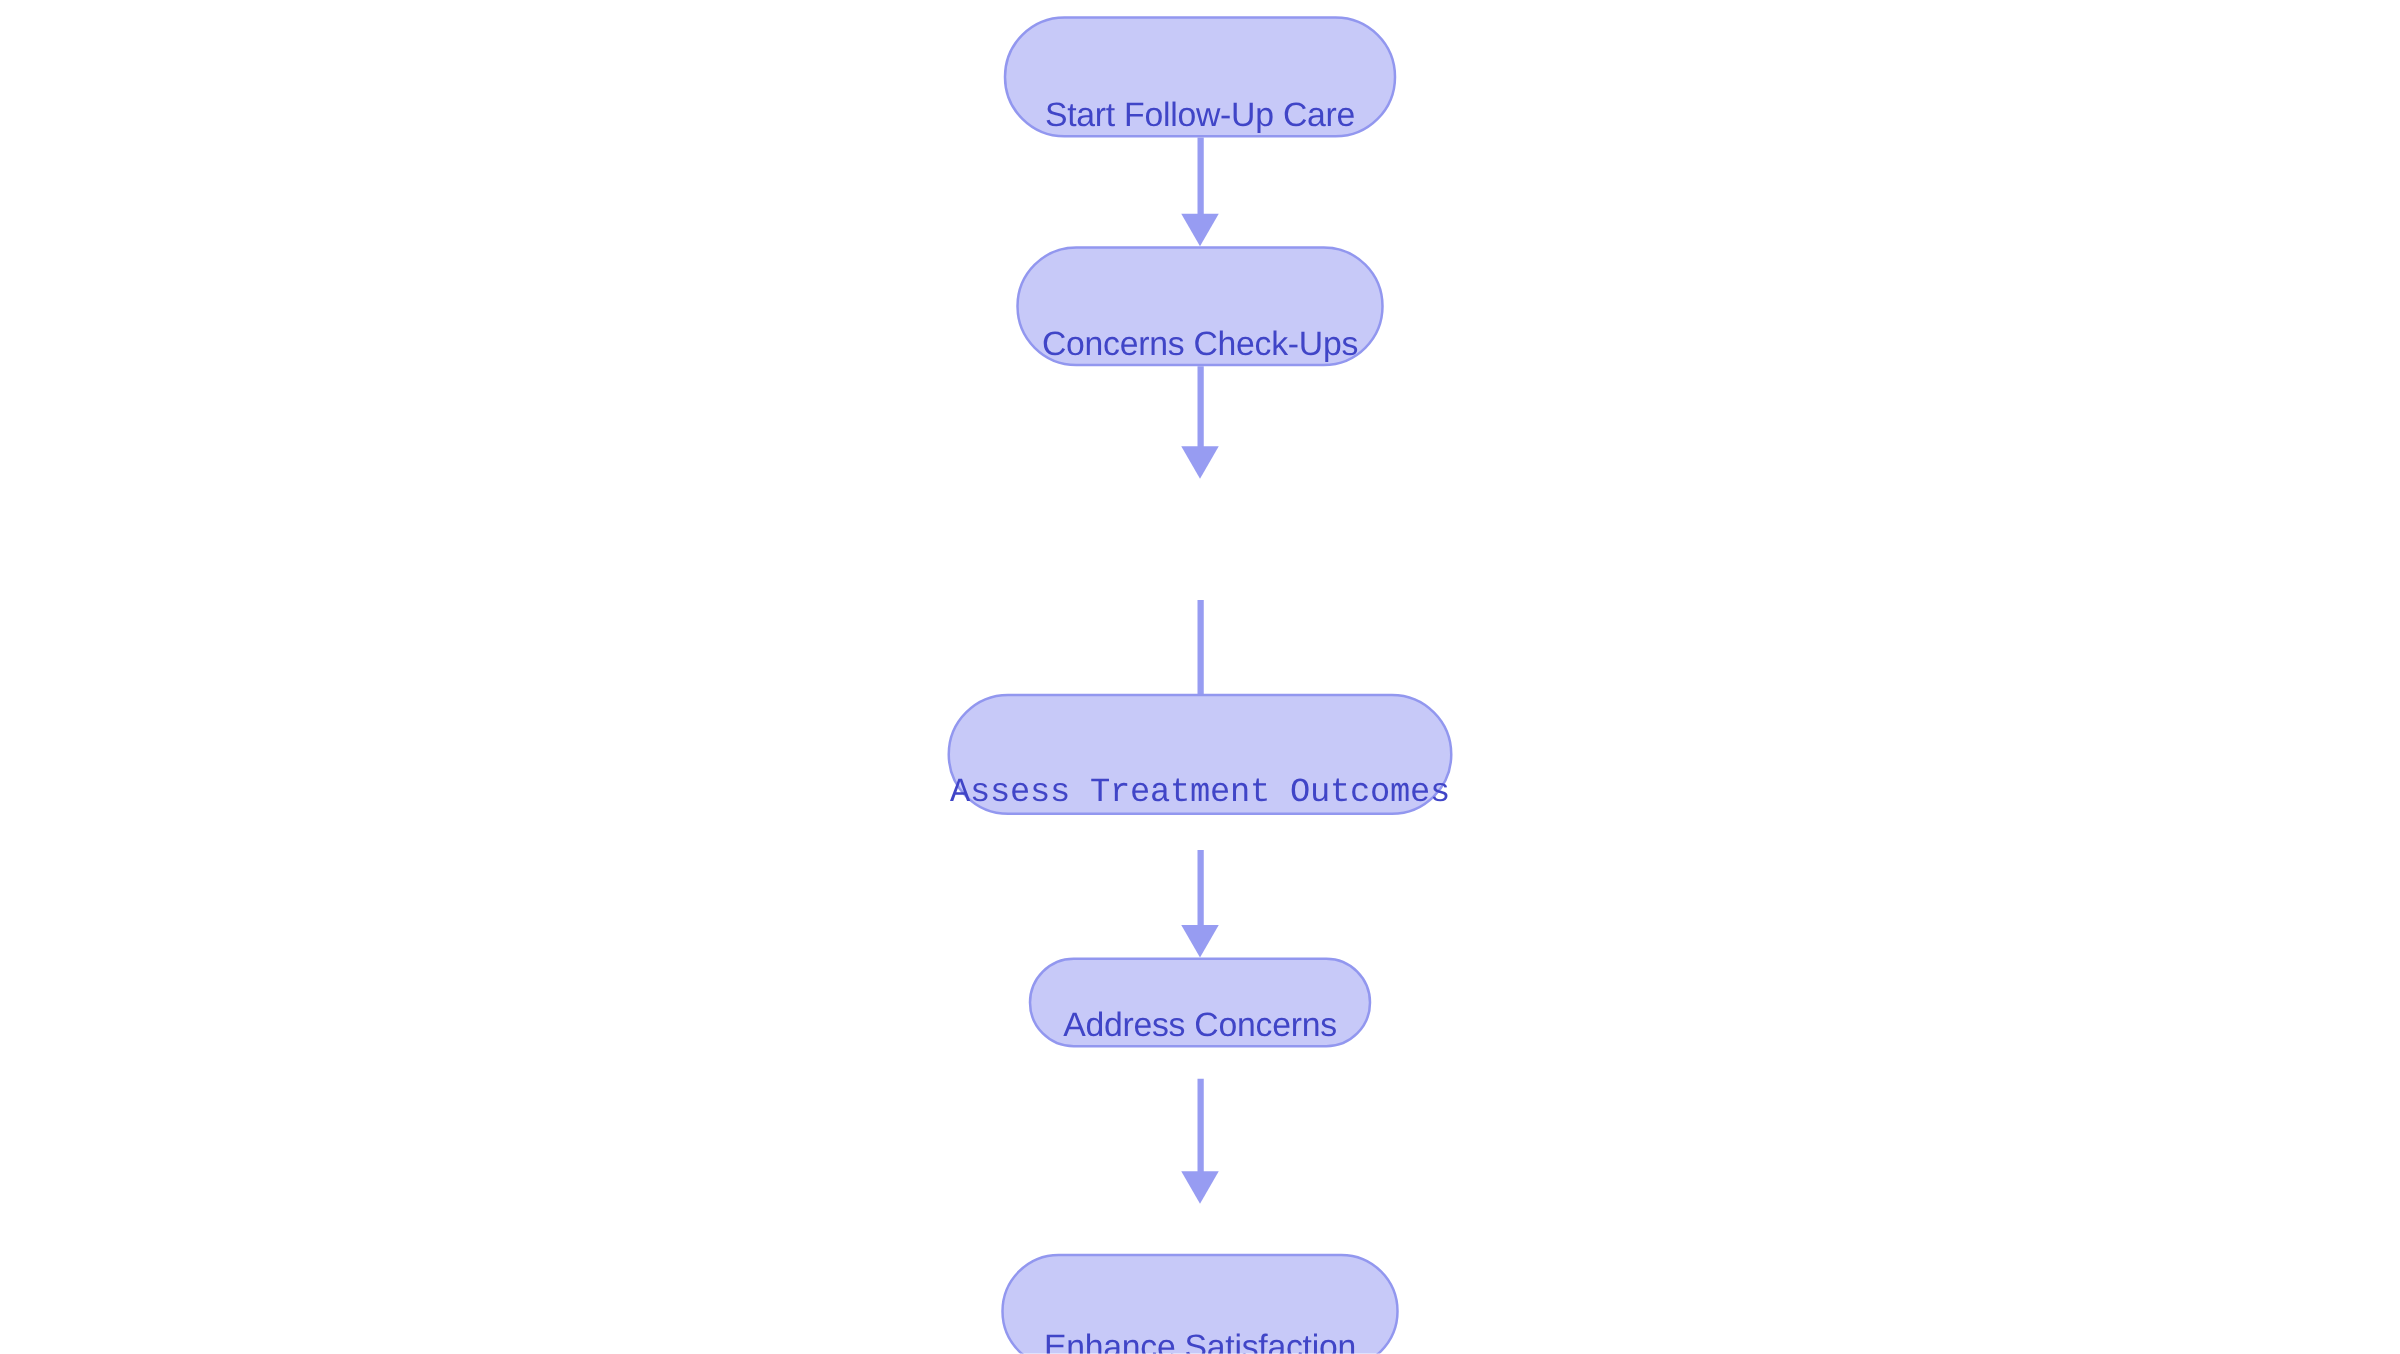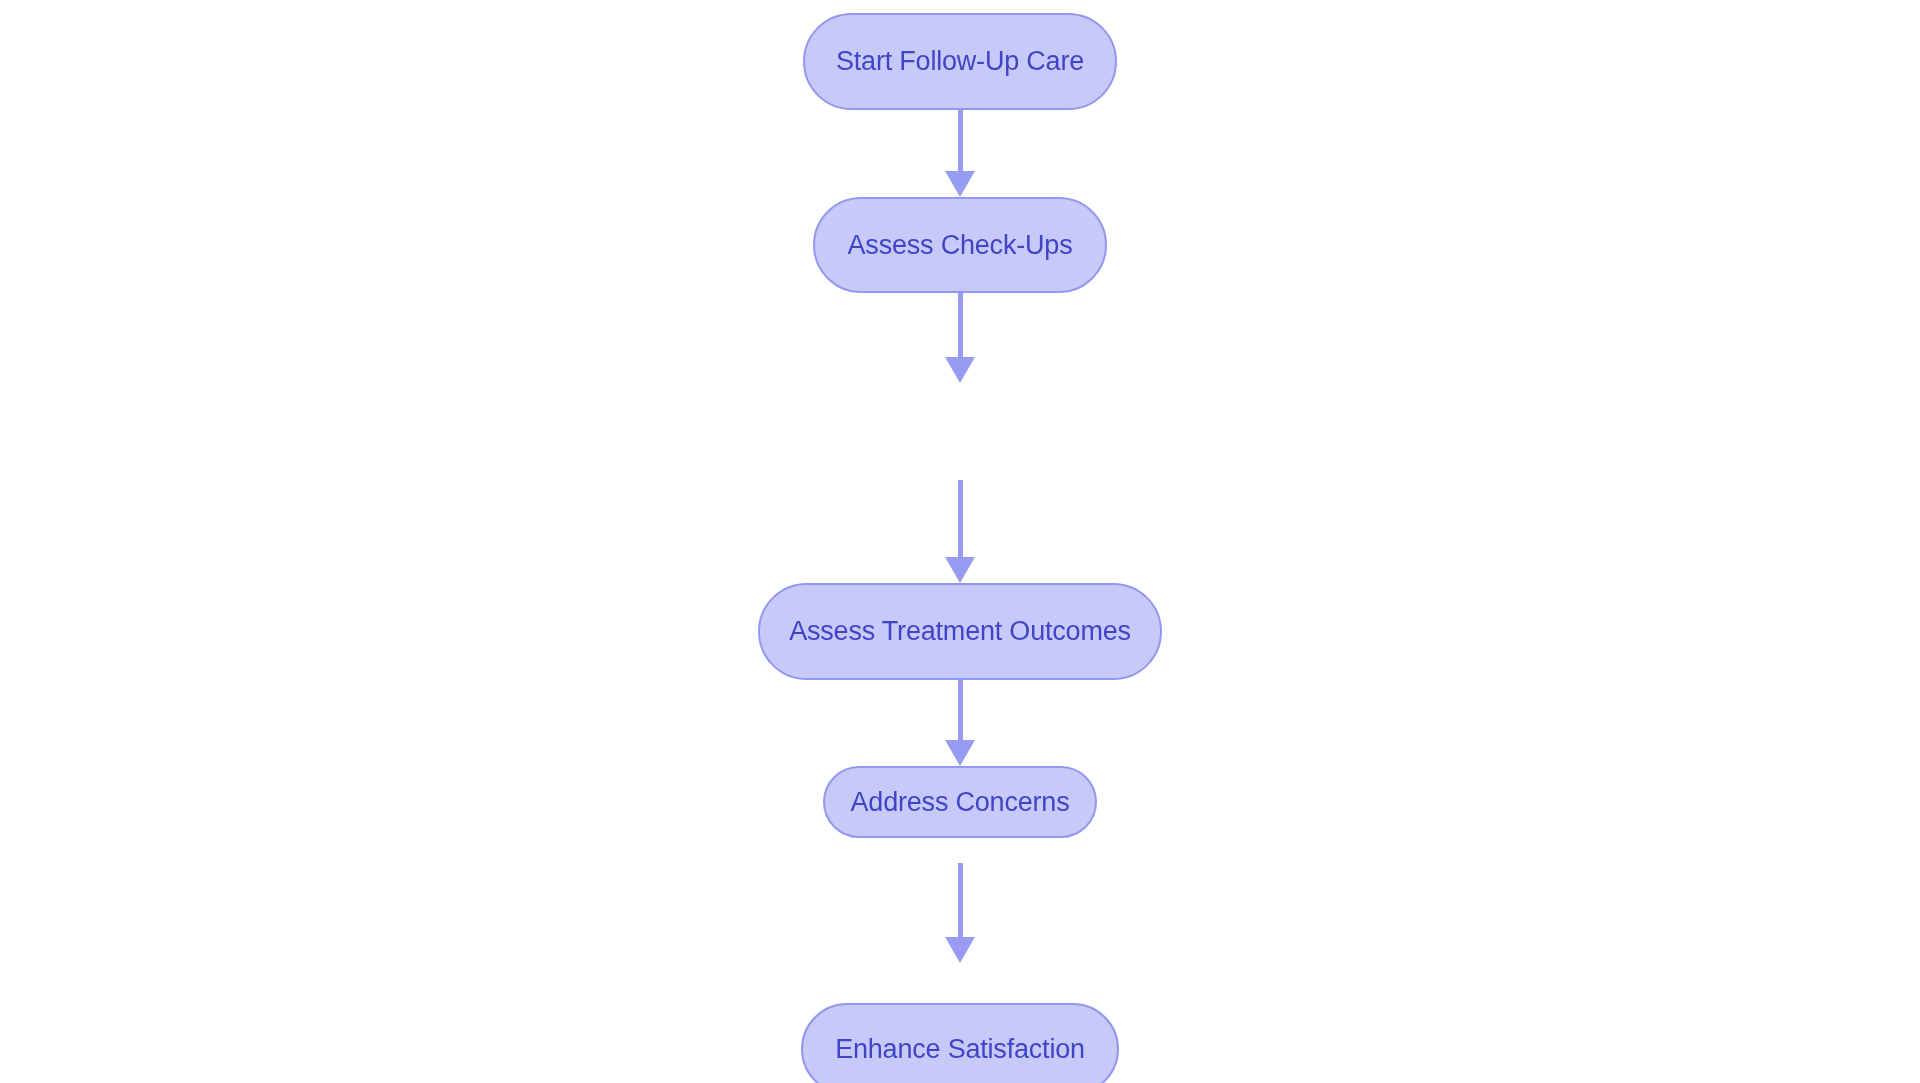--- a/index.html
+++ b/index.html
@@ -15,39 +15,39 @@
     position: relative;
     width: 1920px;
     height: 1083px;
     background: var(--bg);
     overflow: hidden;
     font-family: "Liberation Sans", sans-serif;
   }
   .flow-node {
     position: absolute;
     display: flex;
-    align-items: center;
+    align-items: flex-end;
     justify-content: center;
     background: var(--fill);
     border: 2px solid var(--border);
     border-radius: 50px;
   }
   .flow-node .label {
     color: var(--text);
     font-size: 27px;
     font-weight: 400;
     letter-spacing: -0.2px;
     white-space: nowrap;
     text-align: center;
   }
   
   .n1 { left: 803px; top: 13px;  width: 314px; height: 97px; }
   .n2 { left: 813px; top: 197px; width: 294px; height: 96px; }
   .n3 { left: 823px; top: 383px; width: 274px; height: 97px; }
-  .n4 { left: 758px; top: 583px; width: 404px; height: 97px; }
+  .n4 { left: 758px; top: 555px; width: 404px; height: 97px; font-family: Liberation Mono, monospace; }
   .n5 { left: 823px; top: 766px; width: 274px; height: 72px; }
   .n6 { left: 801px; top: 963px; width: 318px; height: 92px; margin-top: 40px; }
 
   .arrow-stem {
     position: absolute;
     left: 958px;
     width: 5px;
     background: var(--arrow);
   }
   .arrow-head {
@@ -71,21 +71,21 @@
 <div class="canvas">
 
   <div class="flow-node n1">
     <span class="label">Start Follow-Up Care</span>
   </div>
 
   <div class="arrow-stem a1s"></div>
   <div class="arrow-head a1h"></div>
 
   <div class="flow-node n2">
-    <span class="label">Assess Check-Ups</span>
+    <span class="label">Concerns Check-Ups</span>
   </div>
 
   <div class="arrow-stem a2s"></div>
   <div class="arrow-head a2h"></div>
 
 
   <div class="arrow-stem a3s"></div>
   <div class="arrow-head a3h"></div>
 
   <div class="flow-node n4">

